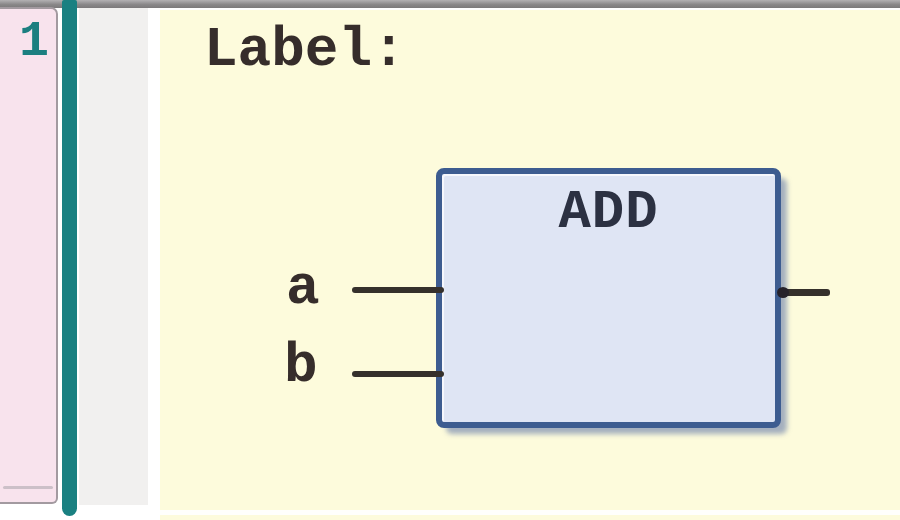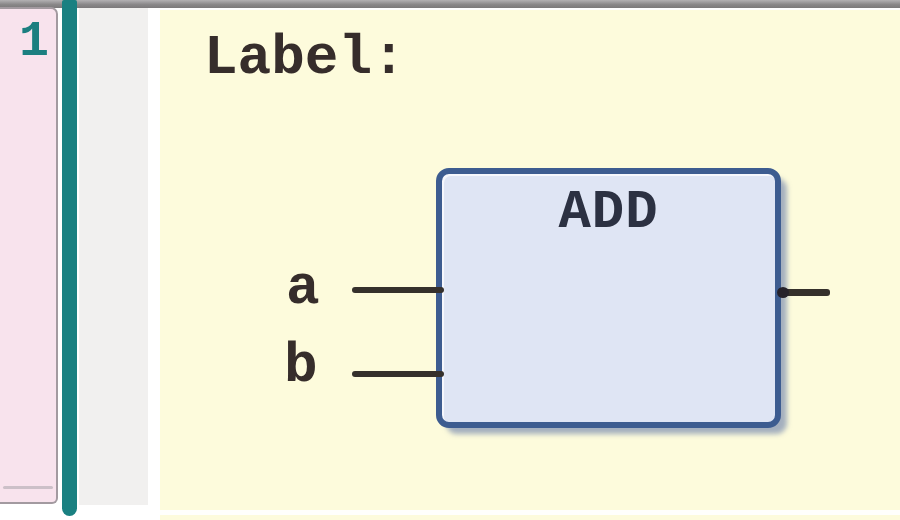--- a/index.html
+++ b/index.html
@@ -60,33 +60,33 @@
   }
 
   
   .editor {
     position: absolute; left: 160px; top: 10px;
     width: 740px; height: 510px;
     background: #fdfbdc;
   }
 
   .network-label {
-    position: absolute; left: 44px; top: 20px;
+    position: absolute; left: 44px; top: 12px;
     font-size: 56px; font-weight: bold; line-height: 1;
     color: #362d2b;
     cursor: text;
   }
 
   
   .fbd-block {
     position: absolute; left: 276px; top: 158px;
     width: 333px; height: 248px;
     background: #dfe5f4;
     border: 6px solid #3d5c90;
-    border-radius: 13px;
+    border-radius: 8px;
     box-shadow: 8px 8px 5px -2px rgba(105, 125, 170, 0.6),
                 inset 2px 2px 0 0 rgba(255, 255, 255, 0.7);
     box-sizing: content-box;
     cursor: pointer;
   }
   .block-title {
     margin-top: 12px;
     text-align: center;
     font-size: 54px; font-weight: bold; line-height: 1;
     letter-spacing: 1px;

